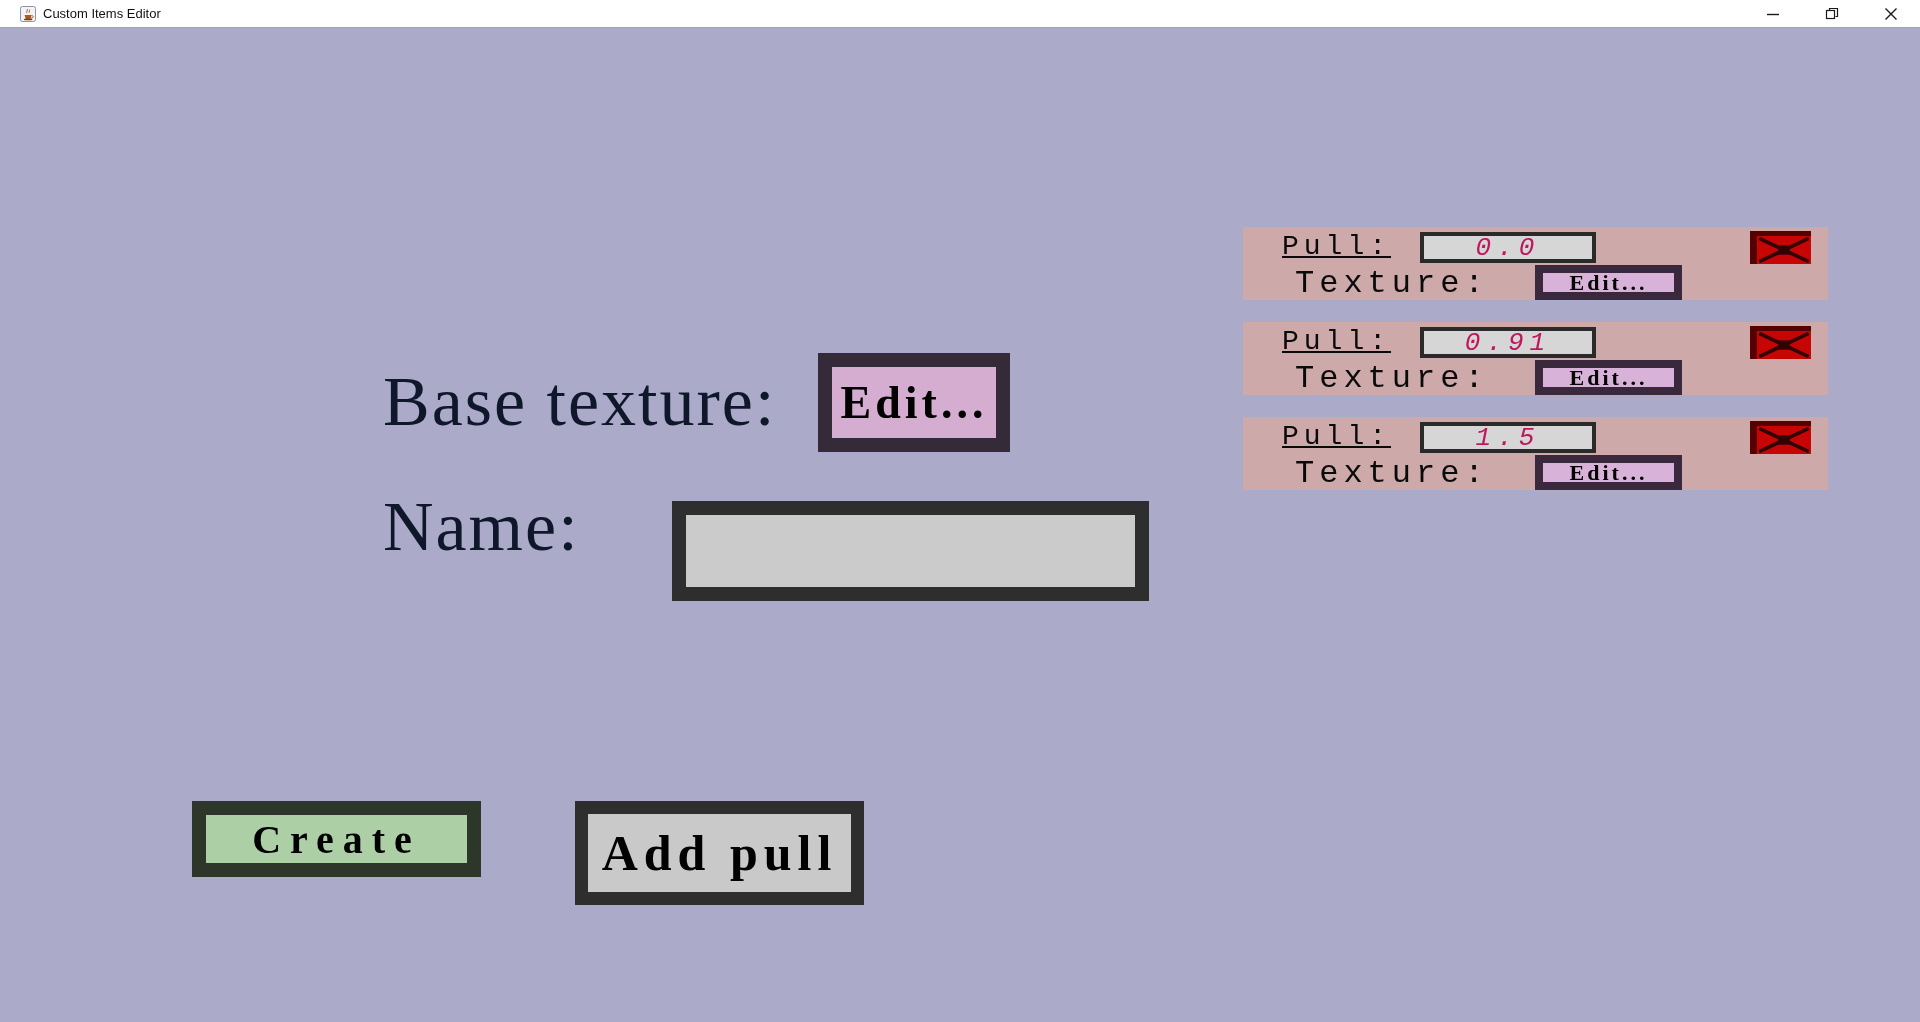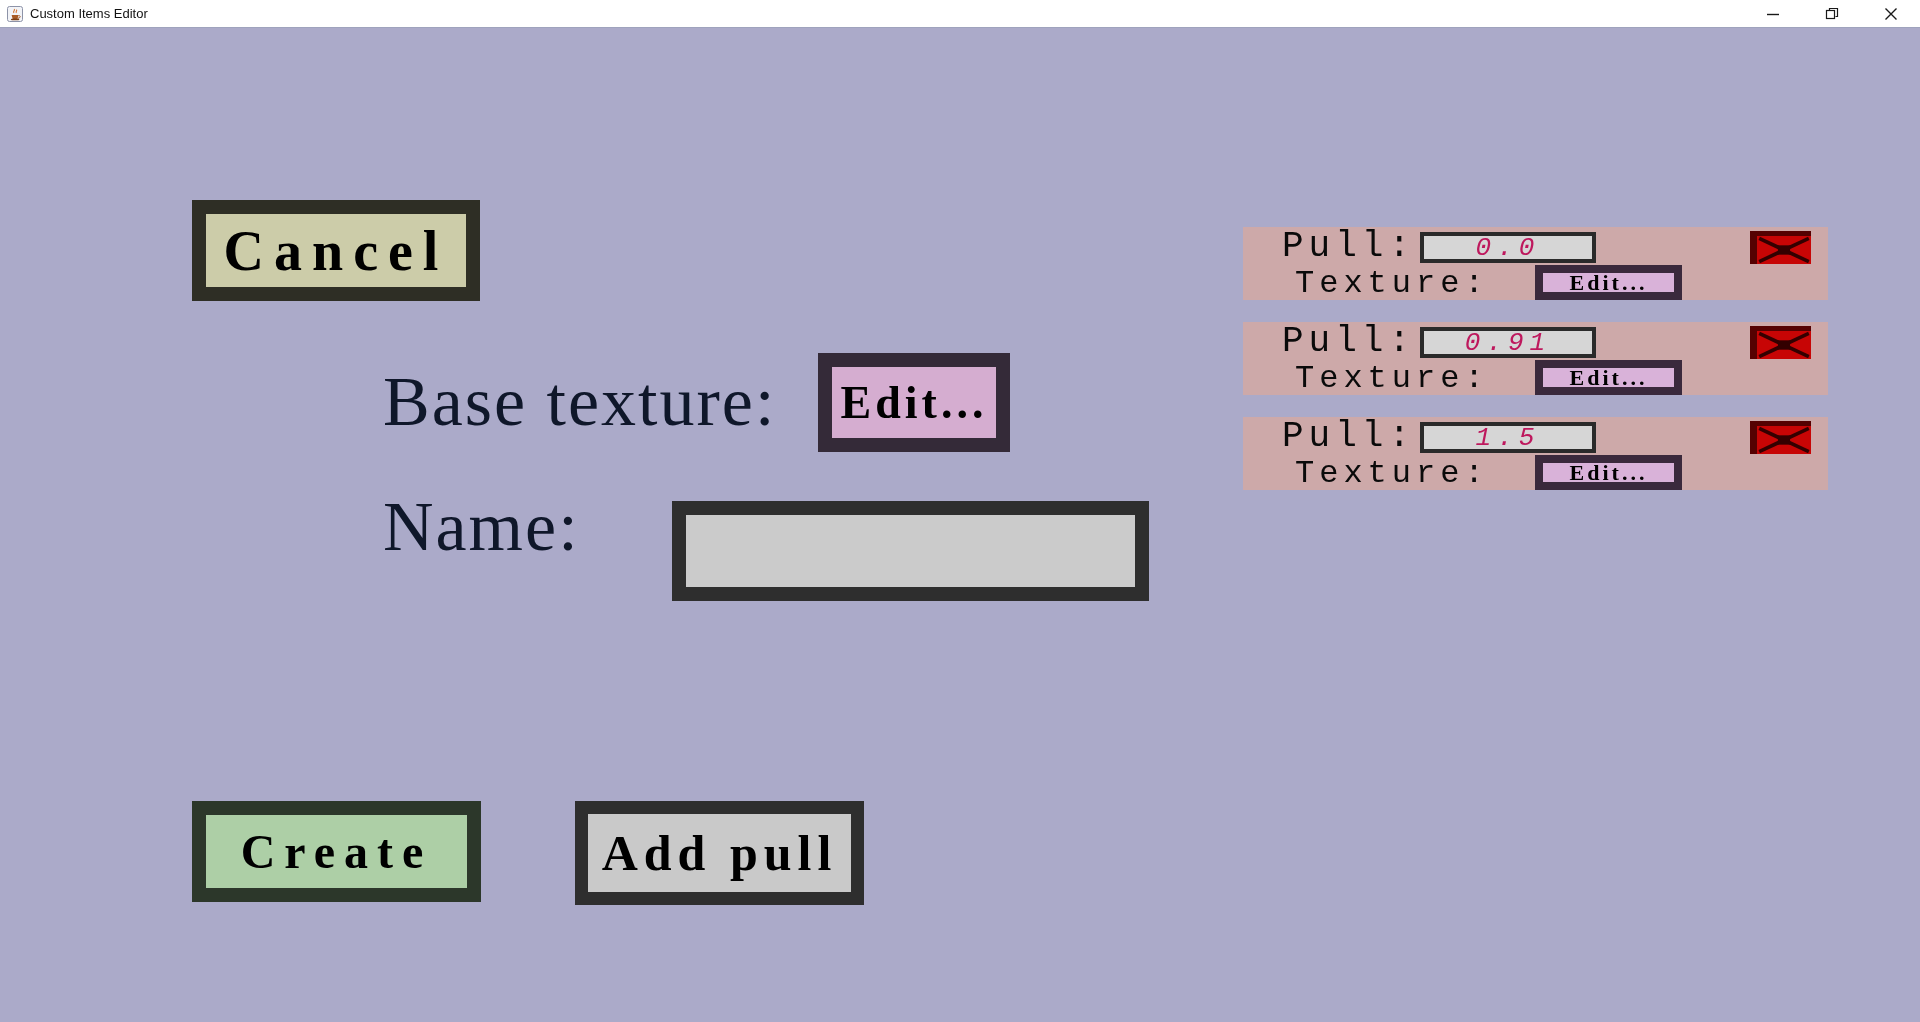--- a/index.html
+++ b/index.html
@@ -7,21 +7,21 @@
   html,body { width:1920px; height:1022px; overflow:hidden; }
   body { font-family:"Liberation Sans", sans-serif; }
 
   .window { position:relative; width:1920px; height:1022px; background:var(--background,#abaac9); }
 
   
   .titlebar {
     position:absolute; left:0; top:0; width:1920px; height:28px;
     background:var(--titlebar-bg,#ffffff);
     border-bottom:1px solid var(--titlebar-border,#9fa3bd);
-    display:flex; align-items:center;
+    display:flex; align-items:center;padding-left:13px;
   }
   .app-icon { width:16px; height:16px; margin-left:7px; display:inline-flex; }
   .titlebar-title {
     margin-left:7px; font-size:13px; color:var(--title-text,#111111);
     line-height:27px; white-space:nowrap;
   }
   .caption-buttons { position:absolute; right:0; top:0; height:27px; display:flex; }
   .cap-btn { width:59px; height:27px; display:flex; align-items:center; justify-content:center; }
 
   
@@ -31,24 +31,24 @@
     cursor:default; white-space:nowrap;
   }
 
   .cancel-btn {
     left:192px; top:200px; width:288px; height:101px;
     border:14px solid var(--cancel-border,#2e2e25);
     background:var(--cancel-fill,#cccca9);
     font-size:56px; letter-spacing:10px;
   }
   .create-btn {
-    left:192px; top:801px; width:289px; height:101px;
+    left:192px; top:801px; width:289px; height:76px;
     border:14px solid var(--create-border,#2c372a);
     background:var(--create-fill,#adcfa6);
-    font-size:48px; letter-spacing:9px;
+    font-size:40px; letter-spacing:9px;
   }
   .addpull-btn {
     left:575px; top:801px; width:289px; height:104px;
     border:13px solid var(--dark-border,#2e2e2e);
     background:var(--add-pull-fill,#c9c9c9);
     font-size:50px; letter-spacing:6px;text-align:center;
   }
   .edit-large-btn {
     left:818px; top:353px; width:192px; height:99px;
     border:14px solid var(--edit-border,#342a38);
@@ -73,21 +73,21 @@
 
   
   .pull-list { position:absolute; left:1243px; top:227px; width:585px; }
   .pull-row {
     position:relative; width:585px; height:73px; margin-bottom:22px;
     background:var(--panel-pink,#cda9a9);
     font-family:"Liberation Mono", monospace; color:#0a0a0a;
   }
   .pull-label {
     position:absolute; left:39px; top:4px; height:32px;
-    font-size:36px; line-height:32px; letter-spacing:5px;
+    font-size:28px; line-height:32px; letter-spacing:5px;text-decoration:underline;
   }
   .texture-label {
     position:absolute; left:40px; top:41px; height:31px;
     font-size:32px; line-height:31px; letter-spacing:5px;margin-left:12px;
   }
   .pull-value {
     position:absolute; left:177px; top:5px; width:176px; height:31px;
     border:4px solid #2a2a2a; background:var(--value-field-fill,#d6d6d6);
     display:flex; align-items:center; justify-content:center;
     font-style:italic; font-size:26px; letter-spacing:6px; color:#be185d;
@@ -141,21 +141,20 @@
         </svg>
       </div>
       <div class="cap-btn">
         <svg width="14" height="14">
             <path d="M1.5 1.5 L12.5 12.5 M12.5 1.5 L1.5 12.5" stroke="#191919" stroke-width="1.4"></path>
           </svg>
       </div>
     </div>
   </div>
 
-  <div class="chunky cancel-btn" role="button">Cancel</div>
 
   <div class="big-label base-texture-label">Base texture:</div>
   <div class="chunky edit-large-btn" role="button">Edit...</div>
 
   <div class="big-label name-label">Name:</div>
   <input class="name-field" type="text" value="" style="">
 
   <div class="chunky create-btn" role="button">Create</div>
   <div class="chunky addpull-btn" role="button">Add pull</div>
 

